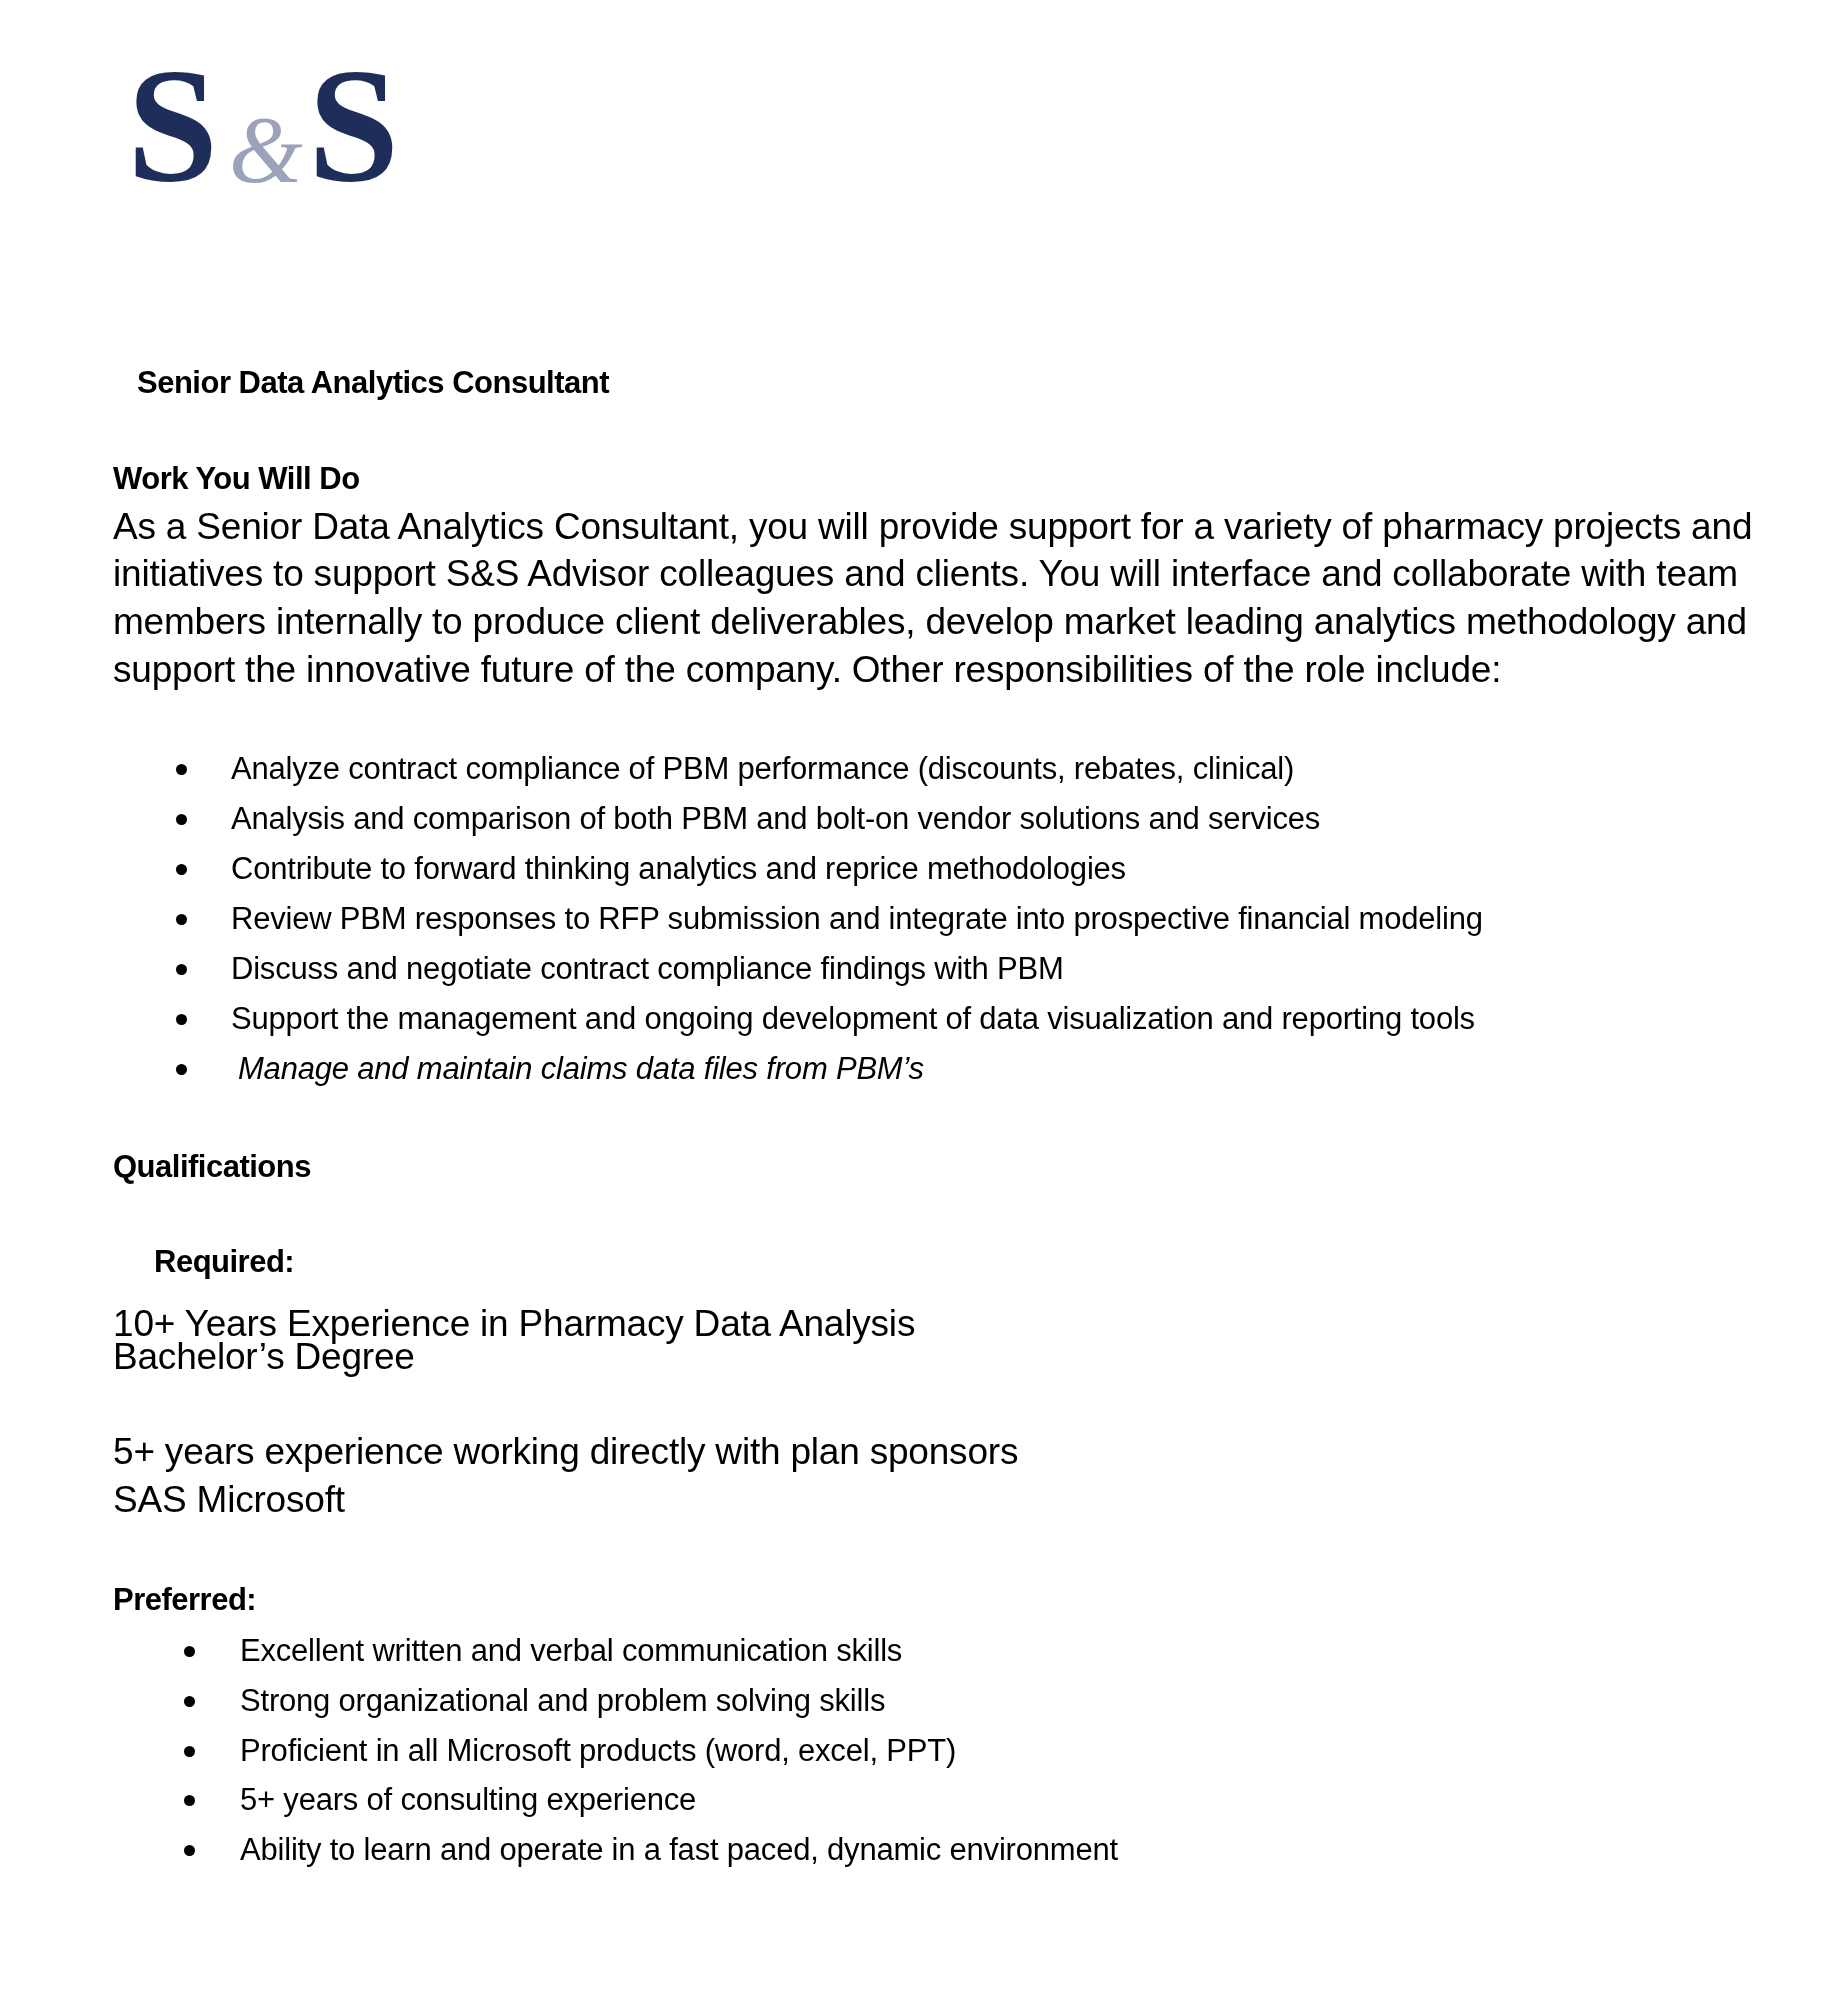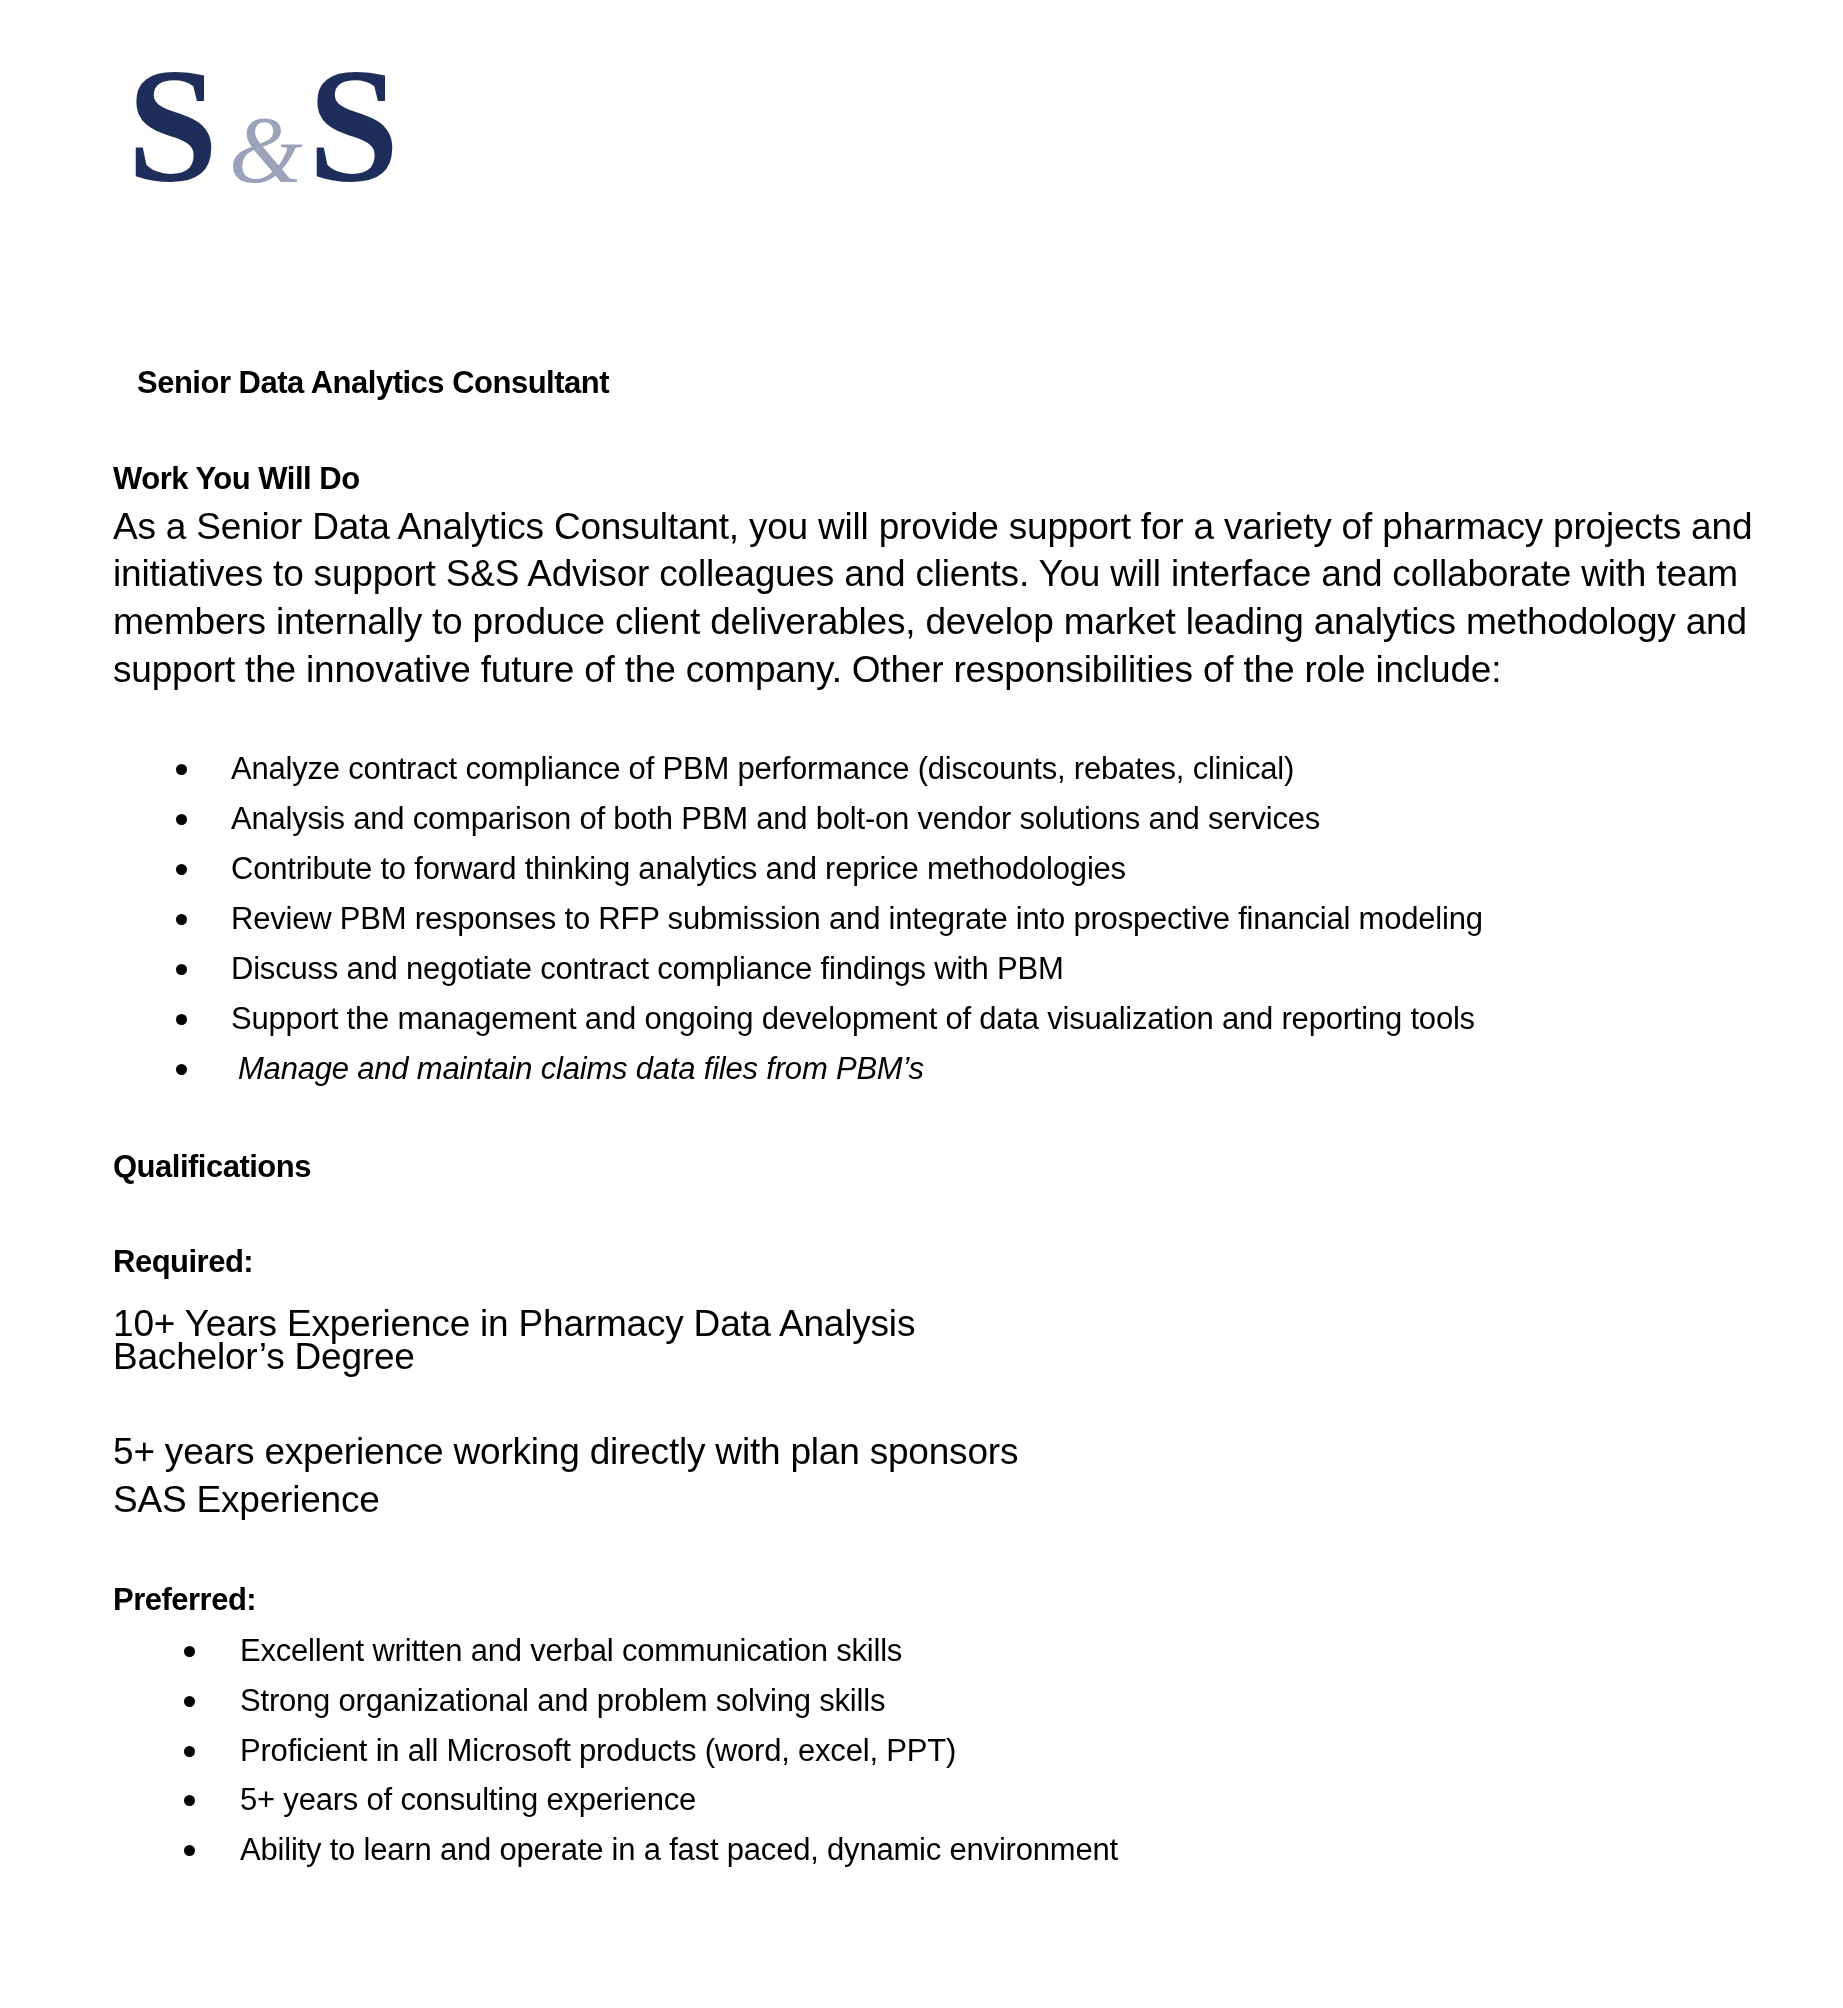--- a/index.html
+++ b/index.html
@@ -62,26 +62,26 @@
     <span class="dot" style="left:176px;top:13.7px;"></span>
     <span class="btext" style="left:231px;">Support the management and ongoing development of data visualization and reporting tools</span>
   </div>
   <div class="bullet-row" style="top:1050px;left:0;">
     <span class="dot" style="left:176px;top:13.7px;"></span>
     <span class="btext" style="left:238px;font-style:italic;">Manage and maintain claims data files from PBM’s</span>
   </div>
 </div>
 
 <div class="line bold" style="top:1148px;">Qualifications</div>
-<div class="line bold" style="top:1243px;">Required:</div>
+<div class="line bold" style="top:1243px;margin-left:41px;">Required:</div>
 <div>
   <div class="line" style="top:1338px;">Bachelor’s Degree</div>
   <div class="line" style="top:1305px;">10+ Years Experience in Pharmacy Data Analysis</div>
   <div class="line" style="top:1433px;">5+ years experience working directly with plan sponsors</div>
-  <div class="line" style="top:1481px;">SAS Experience</div>
+  <div class="line" style="top:1481px;">SAS Microsoft</div>
 </div>
 
 <div class="line bold" style="top:1581px;">Preferred:</div>
 <div>
   <div class="bullet-row" style="top:1632px;left:0;">
     <span class="dot" style="left:184px;top:13.7px;"></span>
     <span class="btext" style="left:240px;">Excellent written and verbal communication skills</span>
   </div>
   <div class="bullet-row" style="top:1682px;left:0;">
     <span class="dot" style="left:184px;top:13.7px;"></span>

